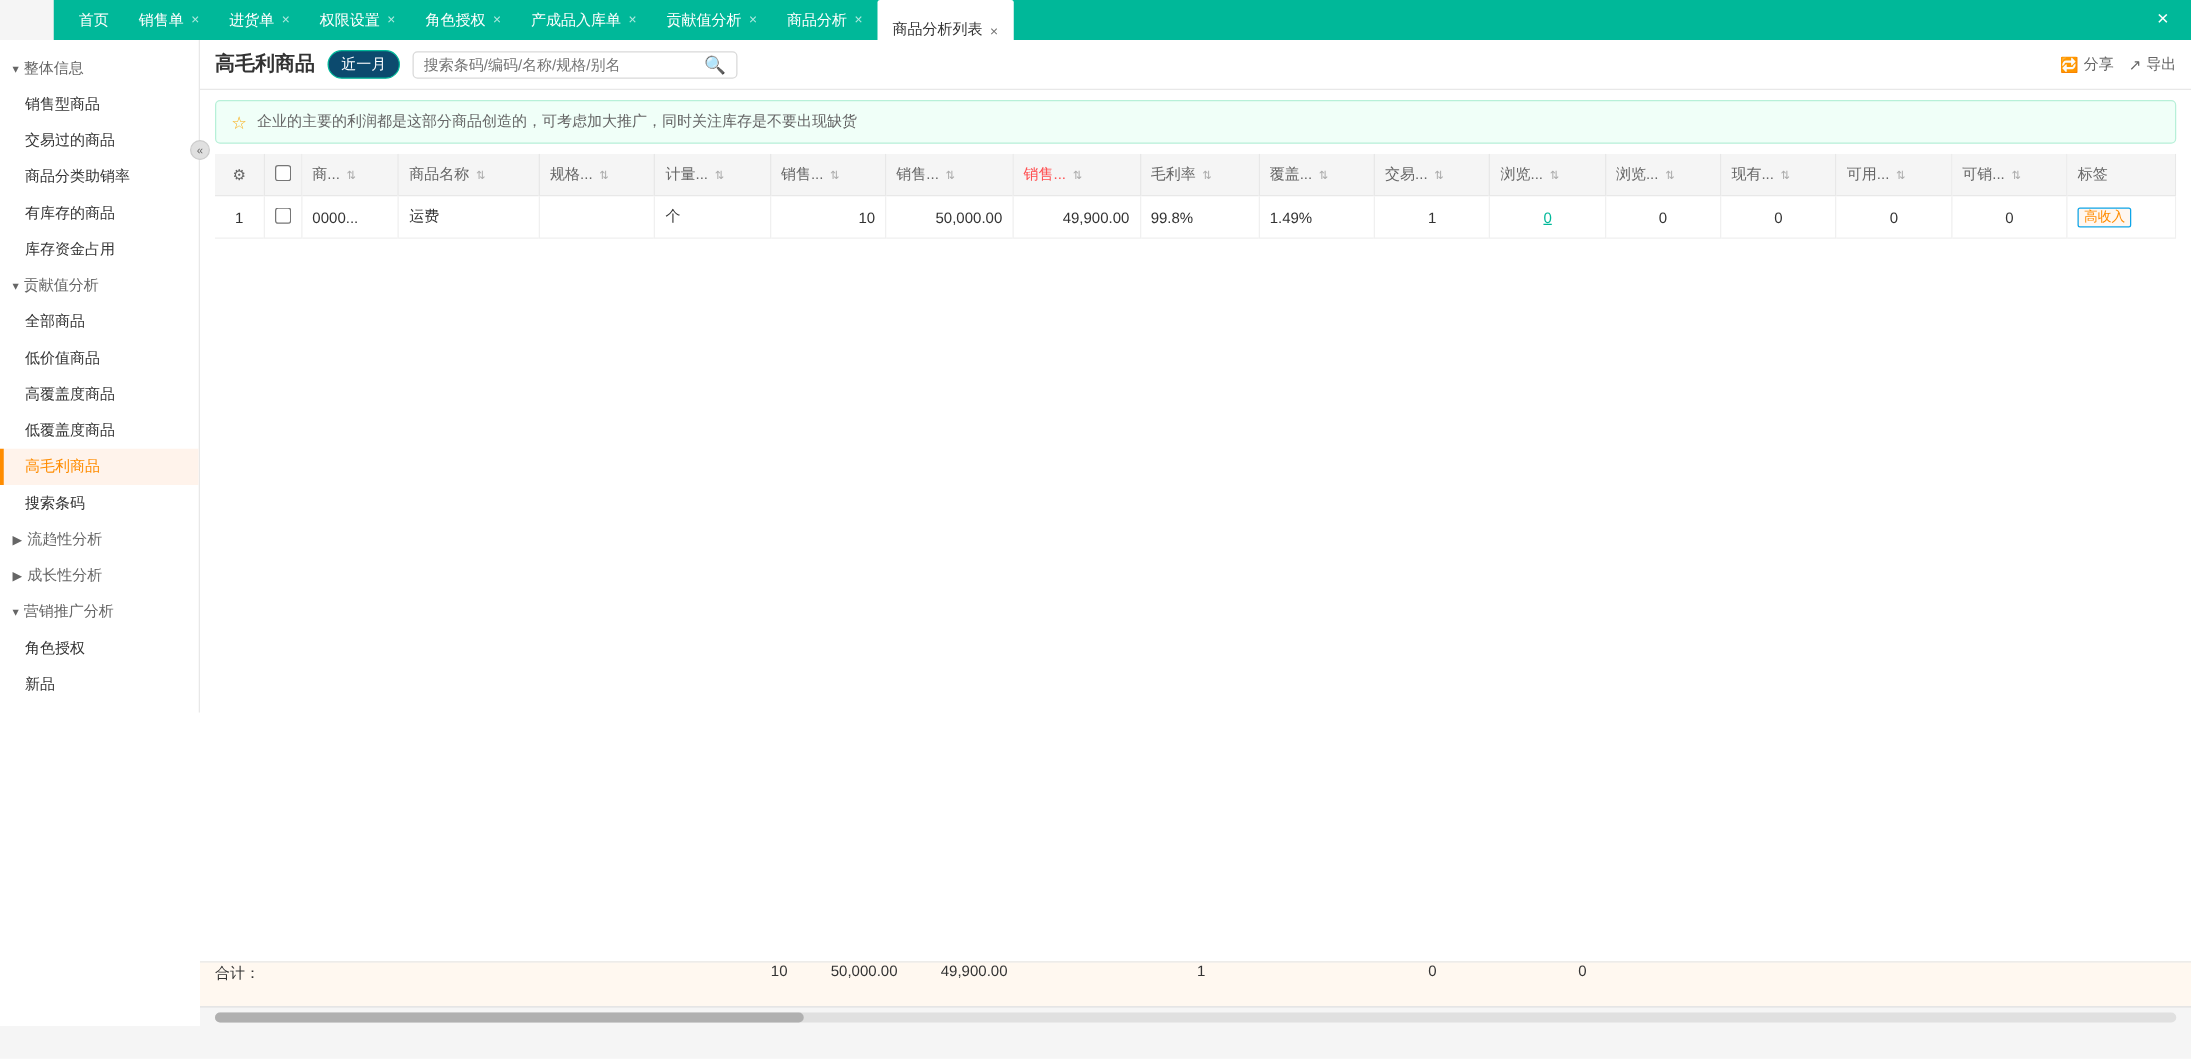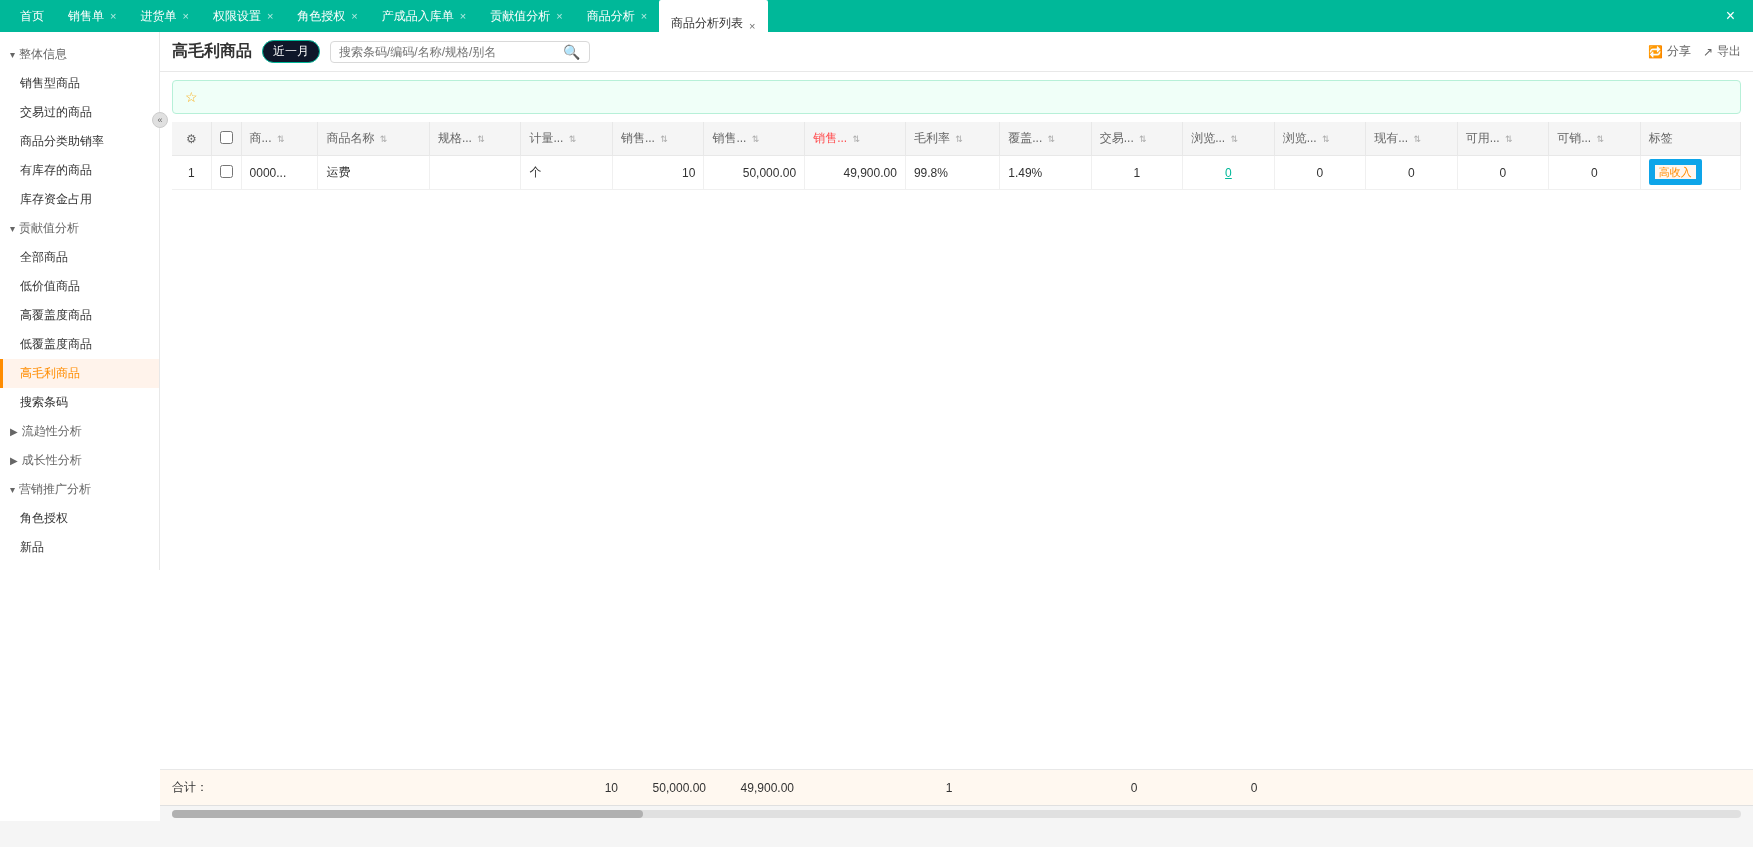--- a/index.html
+++ b/index.html
@@ -6,20 +6,21 @@
     body { background: #f5f5f5; overflow: hidden; }
 
     
     .top-nav {
       display: flex;
       align-items: center;
       background: #00b899;
       height: 32px;
       padding: 0 8px;
       color: #fff;
+      margin-left: 43px;
     }
     .top-nav .nav-item {
       padding: 0 12px;
       height: 32px;
       display: flex;
       align-items: center;
       cursor: pointer;
       white-space: nowrap;
       font-size: 13px;
       color: #fff;
@@ -109,21 +110,21 @@
     .filter-btn {
       background: #fff;
       border: 1px solid #00b899;
       color: #00b899;
       border-radius: 12px;
       padding: 2px 10px;
       cursor: pointer;
       font-size: 12px;
     }
     .filter-btn.active {
-      background: #0f172a;
+      background: #0c4a6e;
       color: #fff;
     }
     .search-input-wrap {
       display: flex;
       align-items: center;
       border: 1px solid #d9d9d9;
       border-radius: 4px;
       padding: 2px 8px;
       flex: 1;
       max-width: 260px;
@@ -197,39 +198,40 @@
     tbody tr { border-bottom: 1px solid #f0f0f0; }
     tbody td {
       padding: 8px 8px;
       color: #333;
       border-right: 1px solid #f0f0f0;
       white-space: nowrap;
     }
     .tag-high-income {
       background: #fff7f0;
       color: #ff8c00;
-      border: 6px solid #0ea5e9;
+      border: 1px solid #0ea5e9;
       border-radius: 2px;
       padding: 1px 4px;
       font-size: 11px;
     }
     .link-style { color: #00b899; text-decoration: underline; cursor: pointer; }
     .col-num { text-align: center; }
     .col-right { text-align: right; }
 
     
     .footer-total {
       display: flex;
-      align-items: center;
+      align-items: flex-start;
       height: 36px;
       background: #fff8f0;
       border-top: 1px solid #e8e8e8;
       padding: 0 12px;
       font-size: 12px;
       color: #333;
+      gap: 12px;
     }
     .footer-total .total-label { width: 60px; }
 
     
     .bottom-bar {
       height: 16px;
       background: #f5f5f5;
       border-top: 1px solid #e0e0e0;
       display: flex;
       align-items: center;
@@ -379,20 +381,21 @@
         </div>
         <div class="action-btn">
           <span>↗</span>
           <span>导出</span>
         </div>
       </div>
     </div>
 
     <div class="info-banner">
       <span class="info-icon">☆</span>
+      <span>企业的主要的利润都是这部分商品创造的，可考虑加大推广，同时关注库存是不要出现缺货</span>
     </div>
 
     <div class="table-wrap">
       <table>
         <thead>
           <tr>
             <th class="col-num">
               <span>⚙</span>
             </th>
             <th class="checkbox-col">

